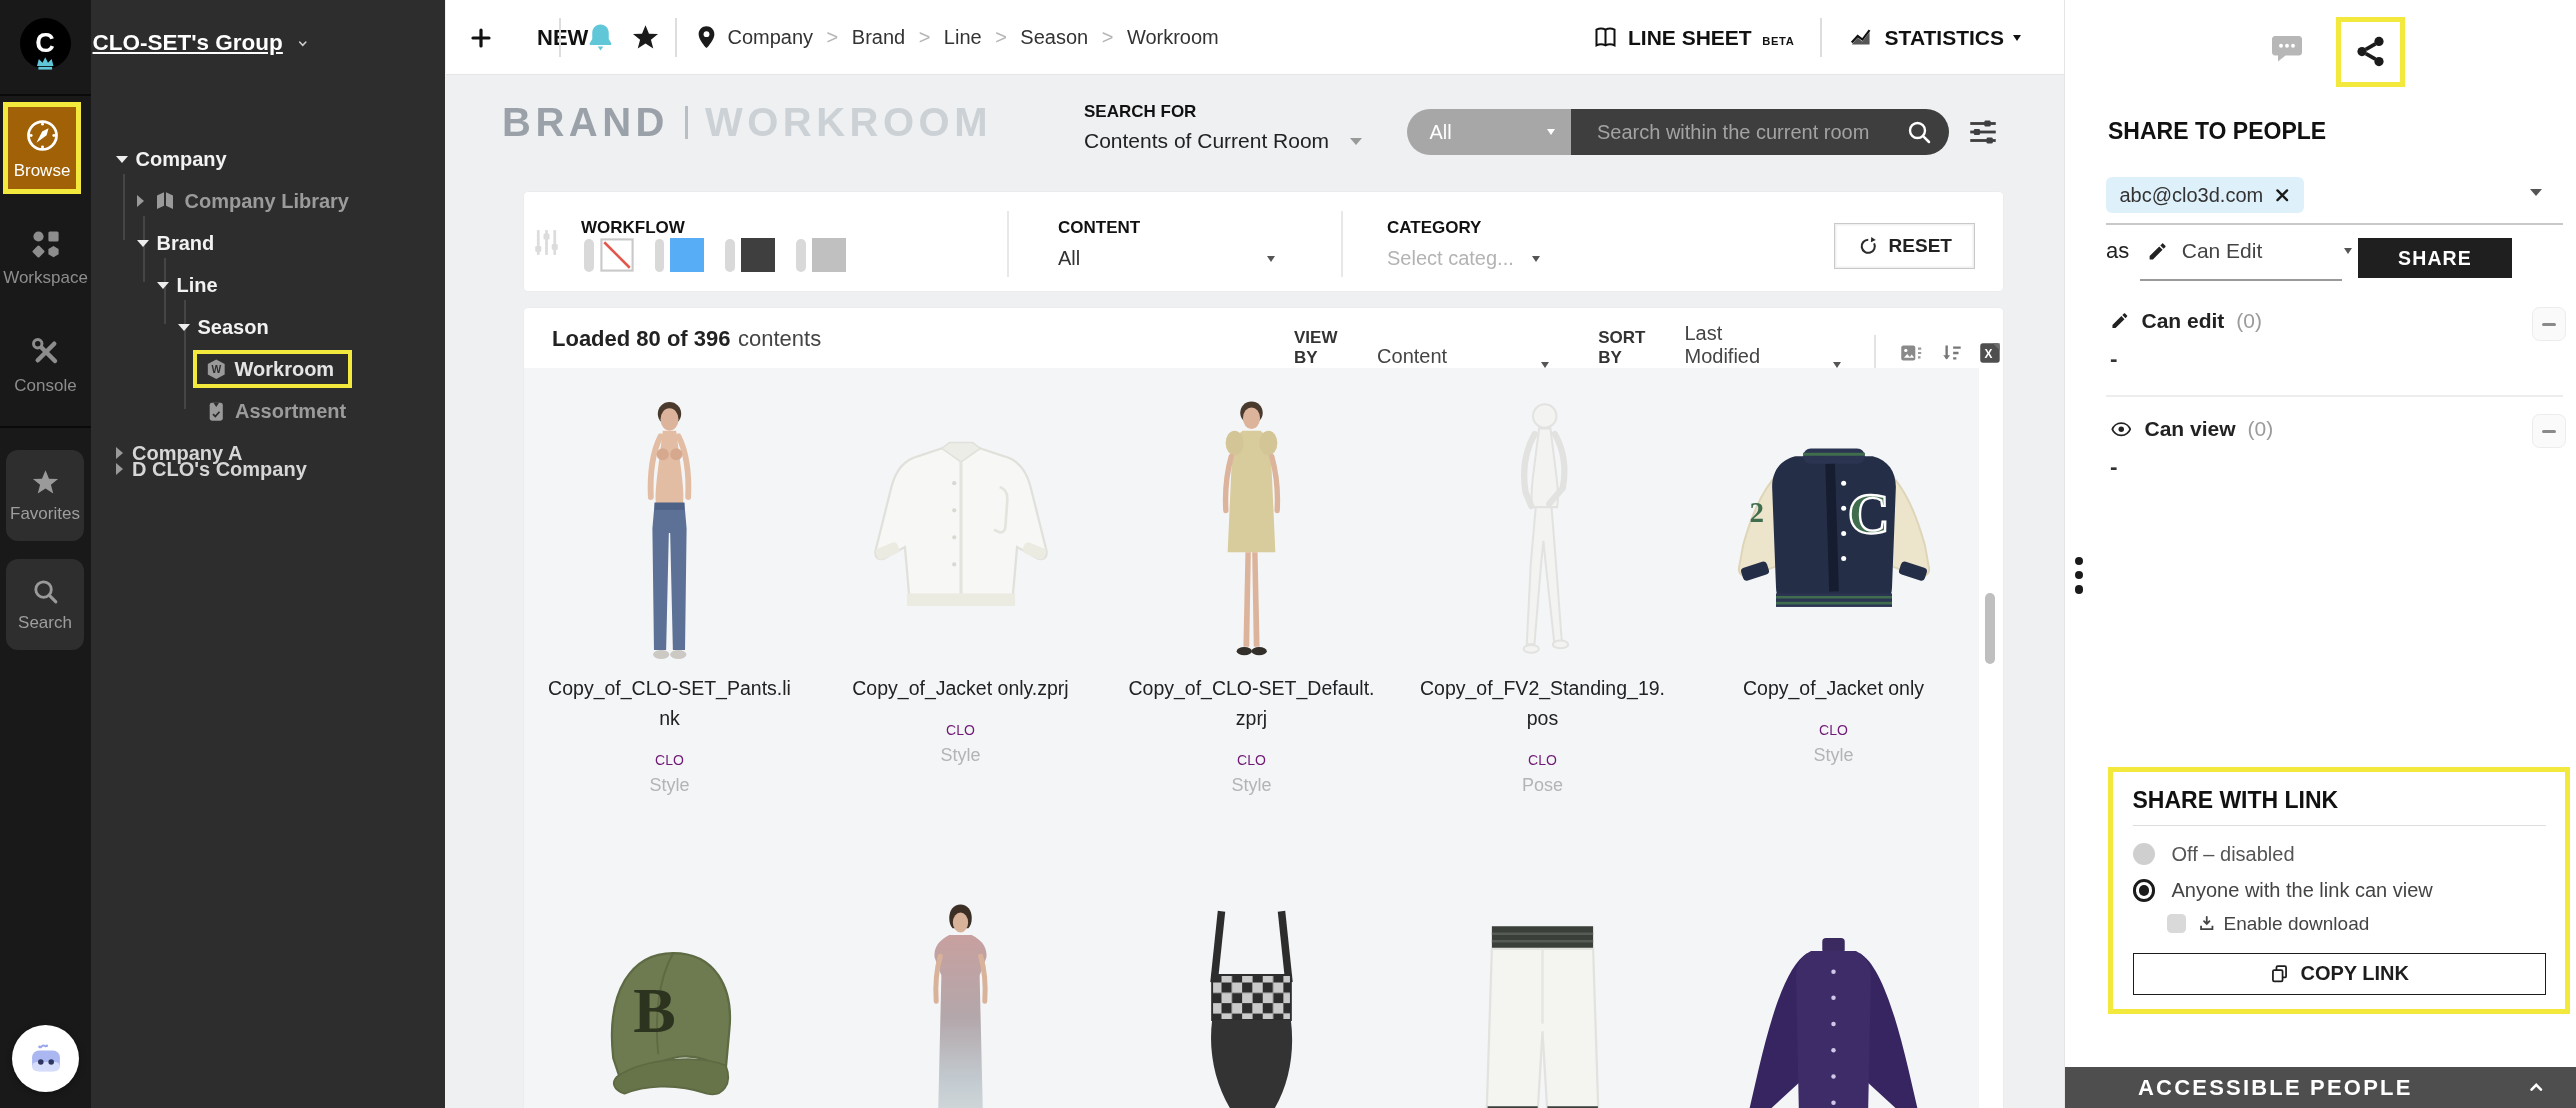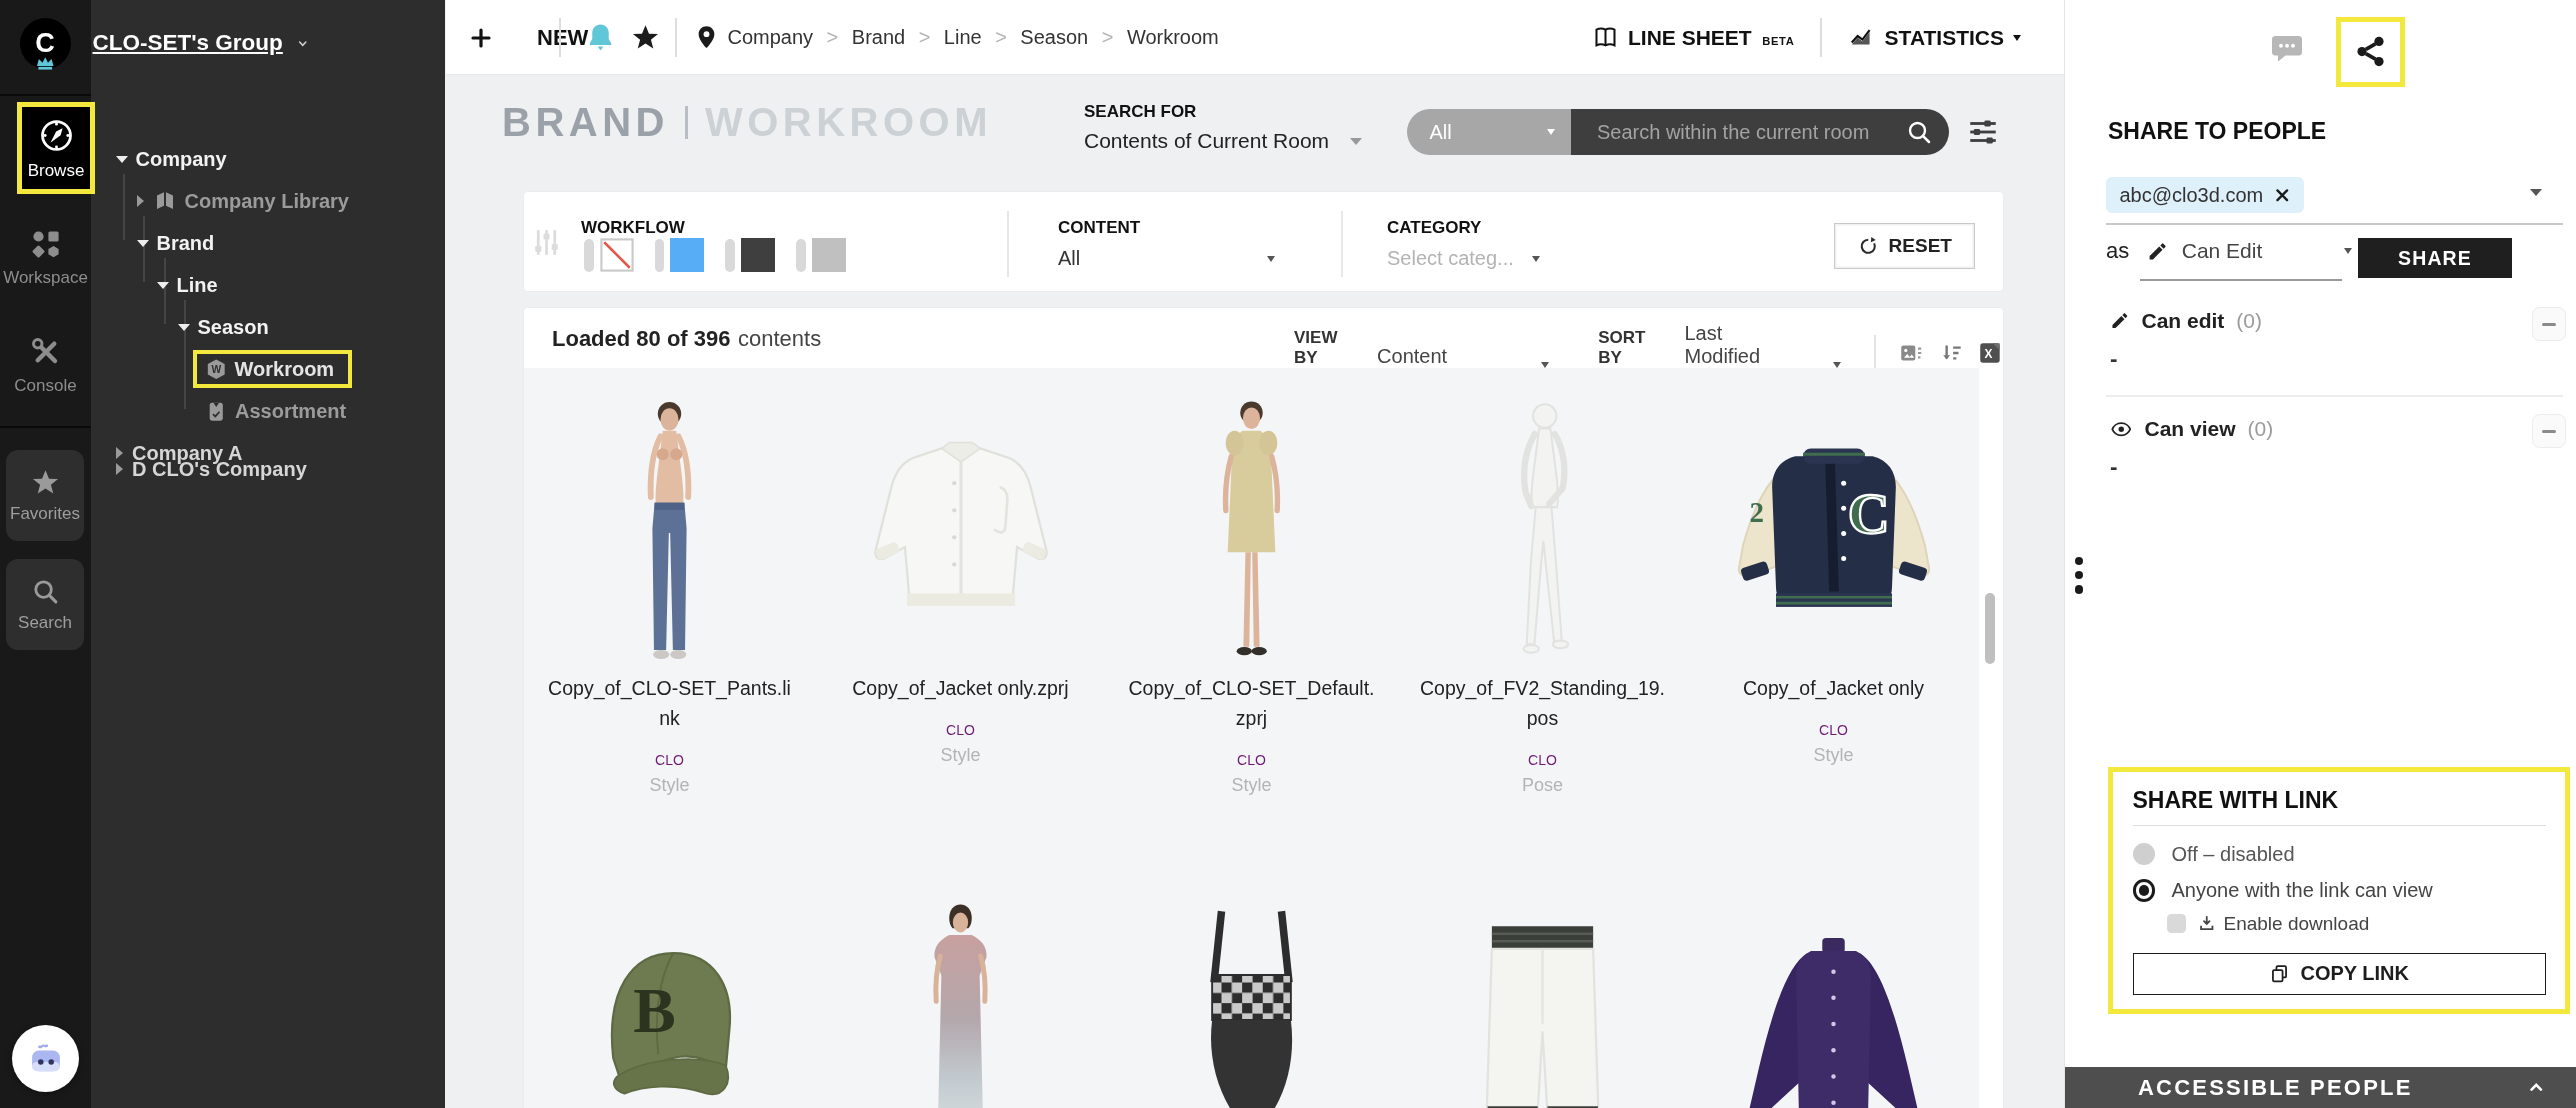--- a/index.html
+++ b/index.html
@@ -10,21 +10,21 @@
 
   
   .rail{position:absolute;left:0;top:0;width:91px;height:1108px;background:#191919;z-index:5;}
   .rail-div{position:absolute;left:0;width:91px;height:1.5px;background:#0a0a0a;}
   .avatar{position:absolute;left:19.5px;top:18px;width:51px;height:51px;border-radius:50%;
           background:#000;display:flex;align-items:center;justify-content:center;
           color:#fff;font-size:27px;font-weight:700;}
   .crown{position:absolute;left:34px;top:54px;}
   .rail-btn{position:absolute;left:4.5px;width:82px;display:flex;flex-direction:column;
             align-items:center;gap:6px;color:#8d8d8d;font-size:17px;cursor:pointer;}
-  .rail-btn.active{left:17px;width:78px;border:5.2px solid #f3e93c;background:#000000;
+  .rail-btn.active{left:3px;width:78px;border:5.2px solid #f3e93c;background:#a16207;
                    padding:9px 0 7.5px;color:#fff;}
   .rail-tile{position:absolute;left:6px;width:78px;height:91px;background:#2e2e2e;
              border-radius:12px;display:flex;flex-direction:column;align-items:center;
              justify-content:center;gap:6px;color:#9e9e9e;font-size:17px;}
   .robot{position:absolute;left:12px;top:1025px;width:67px;height:67px;background:#fff;
          border-radius:50%;display:flex;align-items:center;justify-content:center;
          box-shadow:0 1.5px 6px rgba(0,0,0,.35);}
 
   
   .tree{position:absolute;left:91px;top:0;width:354px;height:1108px;background:#2d2d2d;z-index:4;}

